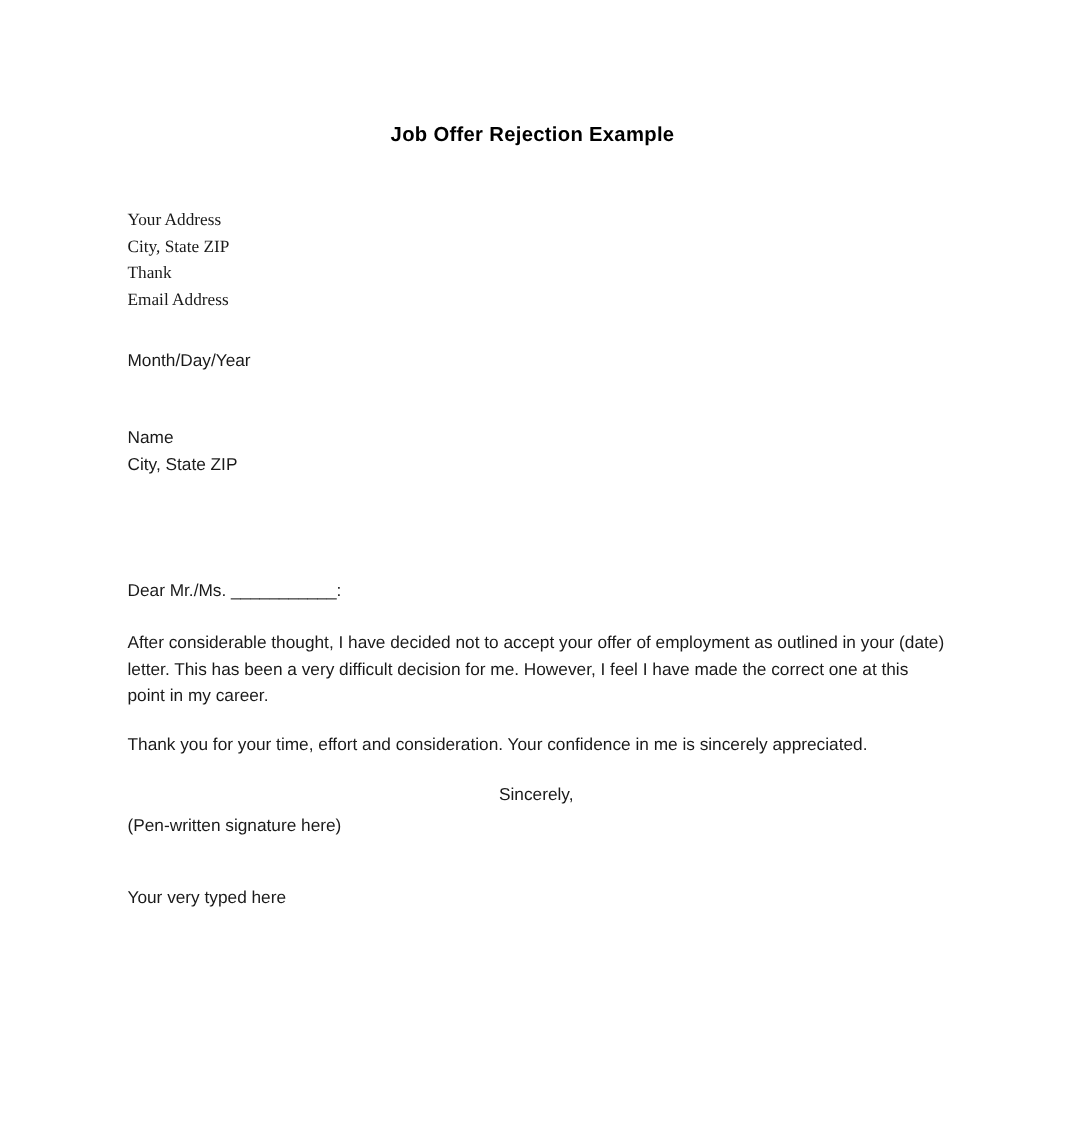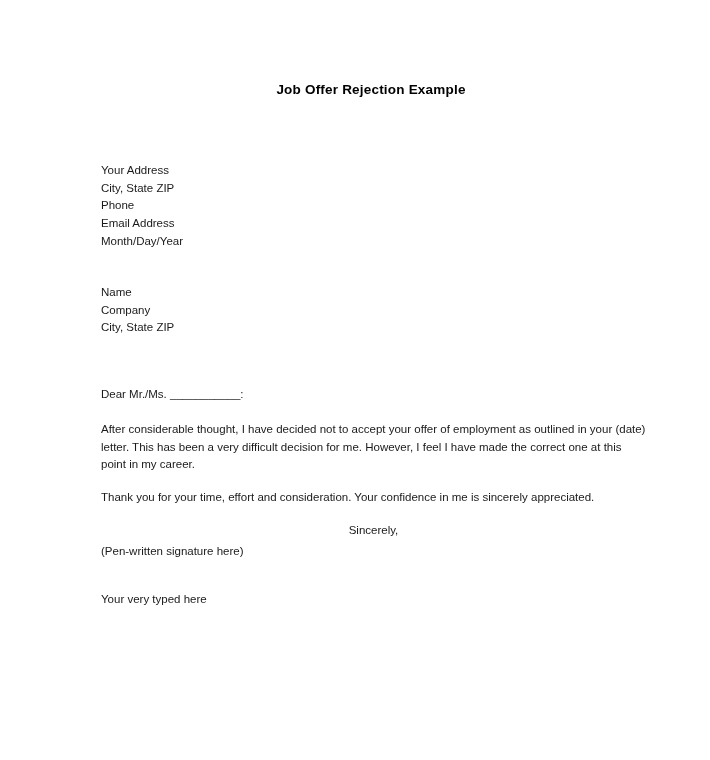--- a/index.html
+++ b/index.html
@@ -15,41 +15,40 @@
     position: relative;
     overflow: hidden;
   }
   .page {
     position: absolute;
     left: 0;
     top: 0;
     width: 642px;
     height: 760px;
     background: #ffffff;
-    margin-left: 16px;
   }
   .doc-title {
     position: absolute;
     left: 0;
     top: 82px;
     width: 710px;
     text-align: center;
     font-size: 13.5px;
     font-weight: bold;
     letter-spacing: 0.2px;
   }
   .body-block {
     position: absolute;
     left: 85px;
     width: 545px;
     font-size: 11.5px;
     line-height: 17.5px;
     color: #1a1a1a;
   }
-  .block-sender { top: 162px; }
+  .block-sender { top: 139px; font-family: Liberation Serif, serif; }
   .block-date   { top: 233px; }
   .block-recipient { top: 284px; }
   .block-salutation { top: 386px; }
   .block-para1 { top: 421px; }
   .block-para2 { top: 489px; }
   .block-closing { top: 522px; text-align: center; }
   .block-signature { top: 543px; }
   .block-name { top: 591px; }
 
   .line { display: block; white-space: pre-wrap; }
@@ -59,31 +58,30 @@
 </head>
 <body>
 
 <div class="page">
 
   <div class="doc-title">Job Offer Rejection Example</div>
 
   <div class="body-block block-sender">
     <span class="line">Your Address</span>
     <span class="line">City, State ZIP</span>
-    <span class="line">Phone</span>
+    <span class="line">Thank</span>
     <span class="line">Email Address</span>
   </div>
 
   <div class="body-block block-date">
     <span class="line">Month/Day/Year</span>
   </div>
 
   <div class="body-block block-recipient">
     <span class="line">Name</span>
-    <span class="line">Company</span>
     <span class="line">City, State ZIP</span>
   </div>
 
   <div class="body-block block-para1">
     <span class="para">After considerable thought, I have decided not to accept your offer of employment as outlined in your (date) letter. This has been a very difficult decision for me. However, I feel I have made the correct one at this point in my career.</span>
   </div>
 
   <div class="body-block block-salutation">
     <span class="salutation-line">Dear Mr./Ms. ___________:</span>
   </div>

